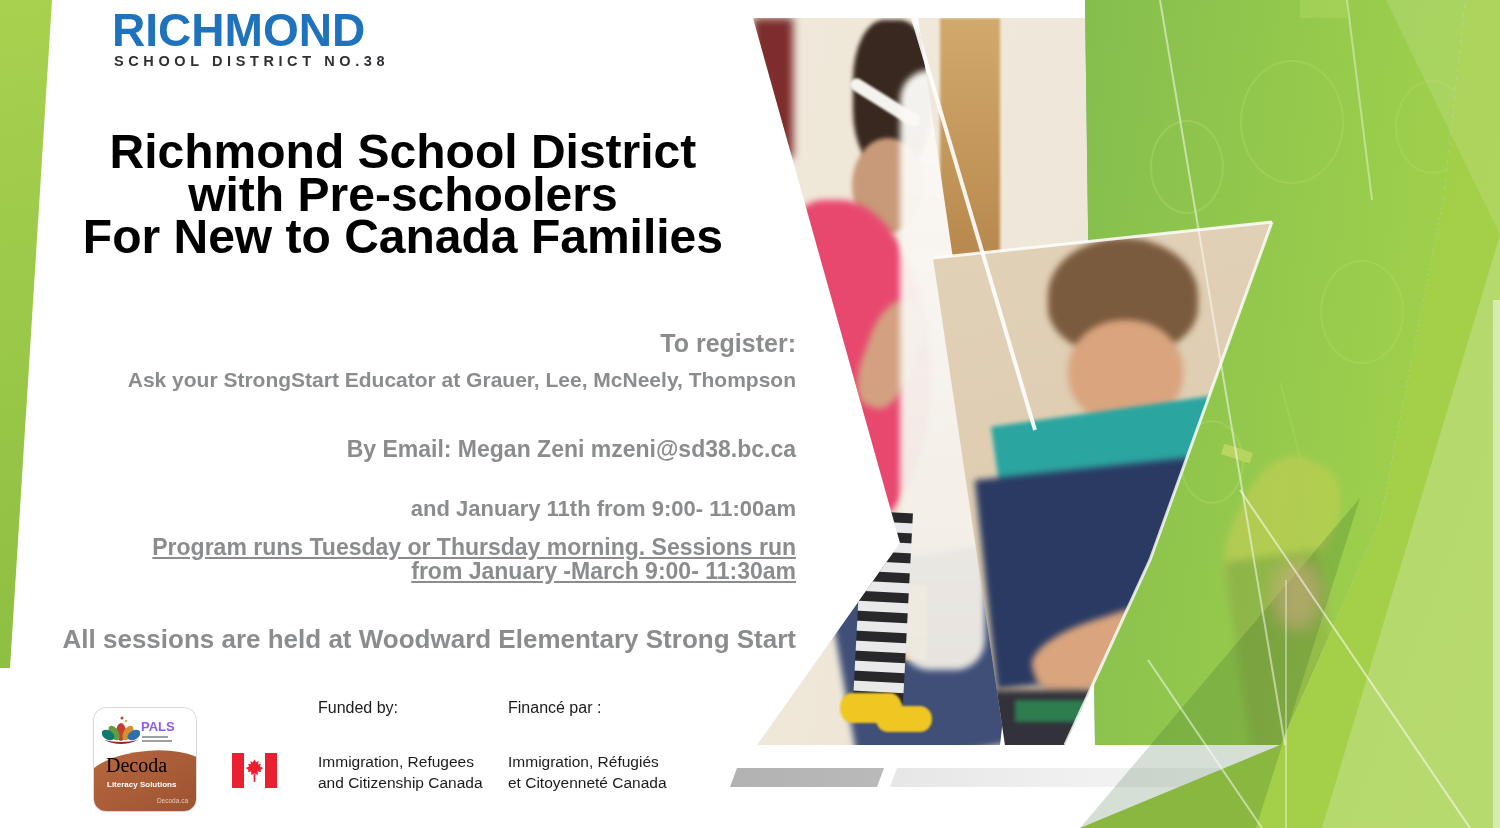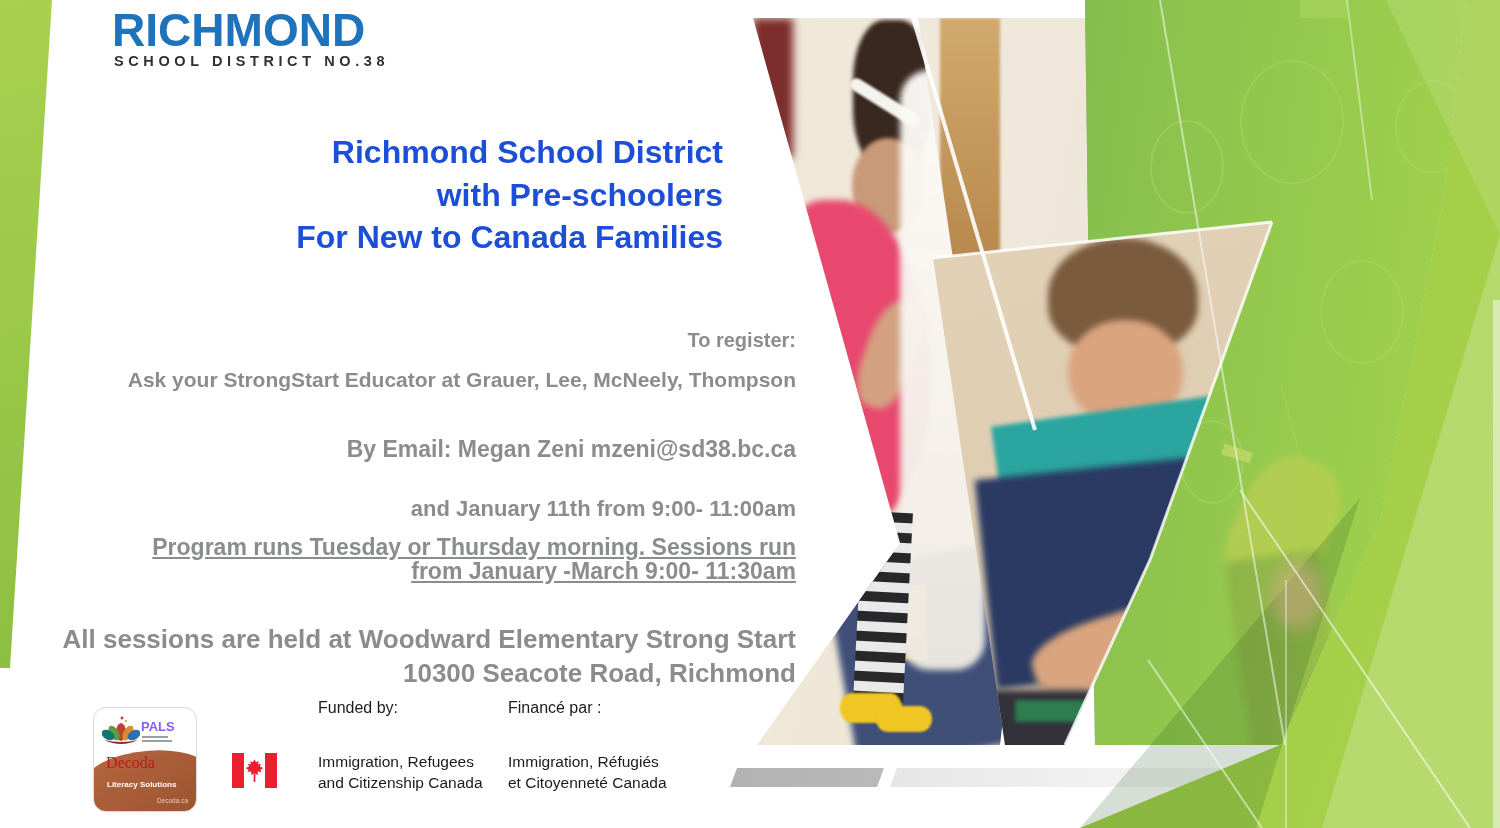--- a/index.html
+++ b/index.html
@@ -40,45 +40,45 @@
     background:linear-gradient(110deg,#90c43d,#9ccb42 45%,#a6d14b);}
   .tri-light1{clip-path:polygon(1500px 235px,1500px 828px,1322px 828px);background:rgba(255,255,255,.20);}
   .tri-light2{clip-path:polygon(1386px 0,1500px 0,1500px 235px);background:rgba(255,255,255,.12);}
   .tri-dark{clip-path:polygon(1080px 828px,1256px 828px,1360px 498px);background:rgba(25,80,25,.18);}
   .edge-strip{left:1493px;top:300px;width:7px;height:528px;background:rgba(255,255,255,.45);}
 
   
   .logo-main{left:112px;top:6px;font-size:47px;font-weight:700;color:#1e73bc;
     letter-spacing:0px;transform:scaleX(.98);transform-origin:left top;line-height:1;}
   .logo-sub{left:114px;top:53px;font-size:14.5px;font-weight:700;color:#303034;letter-spacing:4.6px;}
-  .title-block{right:777px;top:131px;text-align:right;color:#1d4ed8;
-    font-size:32px;line-height:42.5px;font-weight:700;white-space:nowrap;}
+  .title-block{right:777px;top:131px;text-align:center;color:#000000;
+    font-size:48px;line-height:42.5px;font-weight:700;white-space:nowrap;}
   .gray{position:absolute;right:704px;text-align:right;color:#8a8c8e;font-weight:700;white-space:nowrap;}
-  .t-register{top:329px;font-size:20px;margin-left:24px;}
+  .t-register{top:329px;font-size:25px;margin-left:24px;}
   .t-ask{top:368px;font-size:21px;line-height:23px;}
   .t-email{top:436px;font-size:23px;}
   .t-intake{top:491px;font-size:22px;line-height:35px;}
   .t-program{top:536px;font-size:23px;line-height:23.5px;text-decoration:underline;}
   .t-location{top:622px;font-size:26px;line-height:34px;}
 
   
   .funded{position:absolute;top:699px;font-size:16px;color:#1b1b1b;}
   .dept{position:absolute;top:752px;font-size:15.5px;line-height:20.5px;color:#1b1b1b;}
   .flag{left:232px;top:753px;width:45px;height:35px;background:#fff;}
   .flag .bar{position:absolute;top:0;width:12px;height:35px;background:#ea1f2f;}
 
   
   .decoda-card{left:93px;top:707px;width:102px;height:103px;border:1.5px solid #d9d9d9;
     border-radius:13px;background:#fff;overflow:hidden;}
   .decoda-rust{position:absolute;left:-10%;bottom:-6px;width:120%;height:66px;
     background:linear-gradient(150deg,#b5673f,#9c5230);
     border-radius:55% 45% 0 0/46% 30% 0 0;transform:rotate(-4deg);}
   .pals-label{position:absolute;left:47px;top:11px;font-size:13px;font-weight:700;color:#8b5cf6;}
   .pals-tiny{position:absolute;background:#9aa0a3;height:2px;}
-  .decoda-name{position:absolute;left:12px;top:46px;color:#b91c1c;font-size:16px;
+  .decoda-name{position:absolute;left:12px;top:46px;color:#000000;font-size:20px;
     font-family:"Liberation Serif","DejaVu Serif",serif;}
   .decoda-tag{position:absolute;left:13px;top:72px;color:#fff;font-size:8px;font-weight:700;}
   .decoda-url{position:absolute;right:8px;top:89px;color:#e8cdbc;font-size:6.5px;}
 </style>
 </head>
 <body>
 
 <div id="stage">
 
   <div class="layer left-wedge"></div>
@@ -165,21 +165,20 @@
   <div class="gray t-email">By Email: Megan Zeni mzeni@sd38.bc.ca</div>
   <div class="gray t-intake">
     <div>and January 11th from 9:00- 11:00am</div>
   </div>
   <div class="gray t-program">
     <div>Program runs Tuesday or Thursday morning. Sessions run</div>
     <div>from January -March 9:00- 11:30am</div>
   </div>
   <div class="gray t-location">
     <div>All sessions are held at Woodward Elementary Strong Start</div>
-    <div>10300 Seacote Road, Richmond</div>
   </div>
 
   <div class="abs decoda-card">
     <svg class="abs" style="left:8px;top:6px;" width="38" height="30" viewBox="0 0 38 30">
       <ellipse cx="19" cy="18" rx="5" ry="9" fill="#c2402f"></ellipse>
       <ellipse cx="12" cy="19" rx="4.5" ry="8" fill="#5f9e3e" transform="rotate(-30 12 19)"></ellipse>
       <ellipse cx="6" cy="21" rx="4.5" ry="7" fill="#11766f" transform="rotate(-60 6 21)"></ellipse>
       <ellipse cx="26" cy="19" rx="4.5" ry="8" fill="#d78e2e" transform="rotate(30 26 19)"></ellipse>
       <ellipse cx="32" cy="21" rx="4.5" ry="7" fill="#2f6fae" transform="rotate(60 32 21)"></ellipse>
       <path d="M2 26 q17 8 34 0 q-17 4 -34 0z" fill="#8e2f2a"></path>

